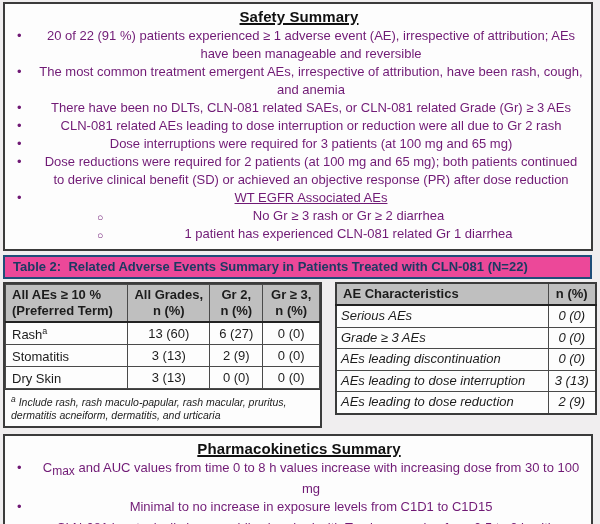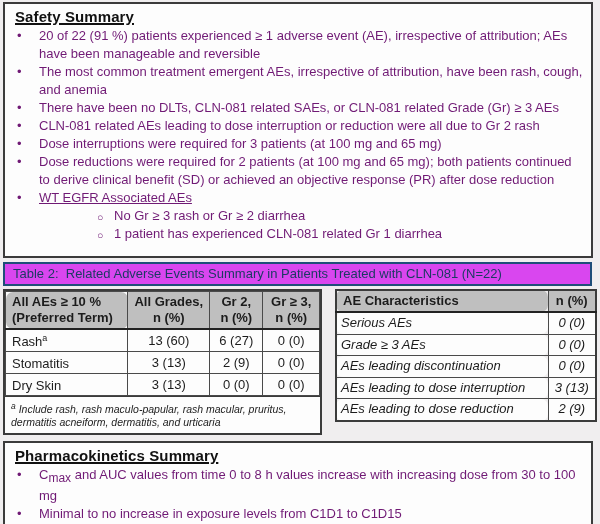--- a/index.html
+++ b/index.html
@@ -7,21 +7,22 @@
   body {
     font-family: "Liberation Sans", sans-serif;
     background: #f0eeef;
     color: #1c1c1c;
     overflow: hidden;
   }
   .box {
     background: #fdfdfd;
     border: 2px solid #3b3b3b;
     margin: 2px 7px 0 3px;
-    padding: 3px 8px 13px 8px;
+    padding: 3px 8px 6px 8px;
+    text-align: center;
   }
   .box h2 {
     font-size: 15px;
     font-weight: bold;
     text-decoration: underline;
     text-decoration-thickness: 1.5px;
     color: #111;
     margin: 1px 0 2px 2px;
     letter-spacing: 0.1px;
   }
@@ -50,25 +51,25 @@
     content: "\25CB";
     position: absolute;
     left: 58px;
     top: 0.5px;
     font-size: 10.5px;
   }
   .u { text-decoration: underline; }
 
   .table-title {
     margin: 4px 8px 3px 3px;
-    background: #d946ef;
+    background: #ec4899;
     border: 2px solid #1f4e79;
     color: #1c3a63;
     font-size: 13px;
-    font-weight: normal;
+    font-weight: bold;
     padding: 2px 8px 3px 8px;
     white-space: pre-wrap;
   }
 
   .tables-row {
     margin: 0 3px;
     display: flex;
     align-items: flex-start;
     gap: 13px;
   }
@@ -81,21 +82,21 @@
   th, td { border: 1px solid #4a4a4a; font-size: 13px; }
   th {
     background: #bfbfbf;
     font-weight: bold;
     text-align: center;
     line-height: 16px;
     padding: 2px 4px;
     white-space: pre-line;
     border-bottom: 2px solid #222;
   }
-  th.lft, td.lft { text-align: left; padding-left: 6px; border-radius: 7px; }
+  th.lft, td.lft { text-align: left; padding-left: 6px; }
   td { text-align: center; padding: 2.5px 4px; background: #fdfdfd; }
   .ae-table th:nth-child(1) { width: 39%; }
   .ae-table th:nth-child(2) { width: 26%; }
   .ae-table th:nth-child(3) { width: 17%; }
   .ae-table th:nth-child(4) { width: 18%; }
   .footnote {
     border-top: 1.5px solid #3b3b3b;
     font-size: 10.5px;
     font-style: italic;
     line-height: 13px;

